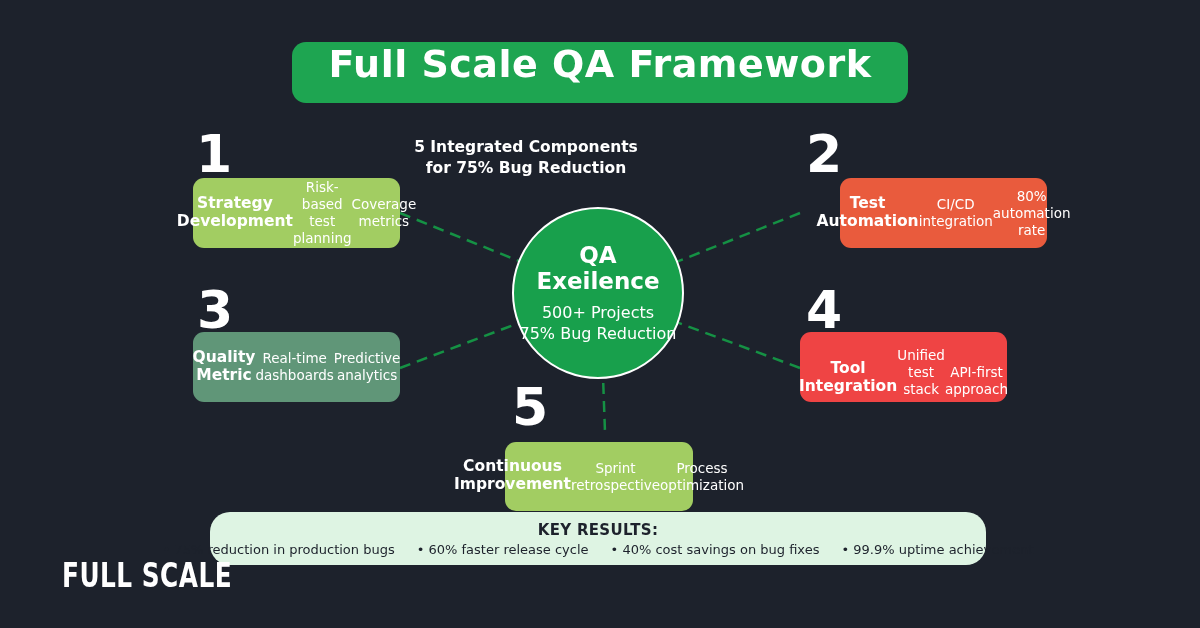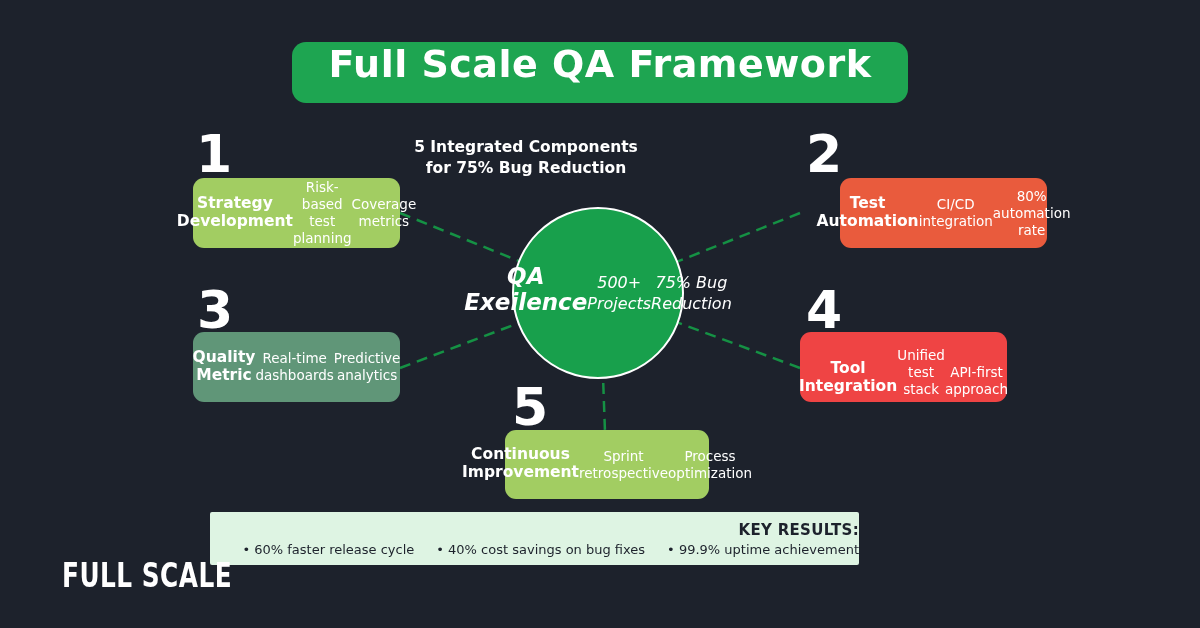--- a/index.html
+++ b/index.html
@@ -54,42 +54,41 @@
     text-align: center;
     z-index: 2;
     padding: 4px 6px;
   }
   .component-box .box-title {
     font-size: 15.5px; font-weight: 800; margin-bottom: 3px;
   }
   .component-box .box-line {
     font-size: 13.5px; font-weight: 400; line-height: 17px;
   }
-  #box-5 { width: 204px; height: 69px; }
+  #box-5 { width: 188px; height: 69px; margin-top: 12px; }
   .center-circle {
     position: absolute;
     left: 512px; top: 207px;
     width: 172px; height: 172px;
     border-radius: 50%;
     border: 2px solid #fff;
-    display: flex; 
+    display: flex; flex-direction: column;
     align-items: center; justify-content: center;
     text-align: center;
     z-index: 2;
-    font-style: italic;
   }
   .circle-title { font-size: 23px; font-weight: 800; margin-bottom: 8px; }
   .circle-line { font-size: 16px; line-height: 21px; }
   .key-results {
     position: absolute;
     left: 210px; top: 512px;
-    width: 649px; height: 53px;
-    border-radius: 2px;
+    width: 776px; height: 53px;
+    border-radius: 20px;
     display: flex; flex-direction: column;
-    align-items: flex-end; justify-content: center;
+    align-items: center; justify-content: center;
     z-index: 2;
   }
   .key-results-title {
     font-size: 15px; font-weight: 800; letter-spacing: 0.3px;
     margin-bottom: 3px;
   }
   .key-results-items {
     display: flex; gap: 22px;
     font-size: 13px; font-weight: 500;
     white-space: nowrap;
@@ -165,20 +164,21 @@
 
   <div class="center-circle" style="background: rgb(24, 160, 76);">
     <div class="circle-title">QA Exeilence</div>
     <div class="circle-line">500+ Projects</div>
     <div class="circle-line">75% Bug Reduction</div>
   </div>
 
   <div class="key-results" style="background: rgb(222, 244, 227);">
     <div class="key-results-title" style="color: rgb(29, 34, 44);">KEY RESULTS:</div>
     <div class="key-results-items" style="color: rgb(29, 34, 44);">
+      <span>• 75% reduction in production bugs</span>
       <span>• 60% faster release cycle</span>
       <span>• 40% cost savings on bug fixes</span>
       <span>• 99.9% uptime achievement</span>
     </div>
   </div>
 
   <div class="logo">FULL SCALE</div>
 
 </div>
 

